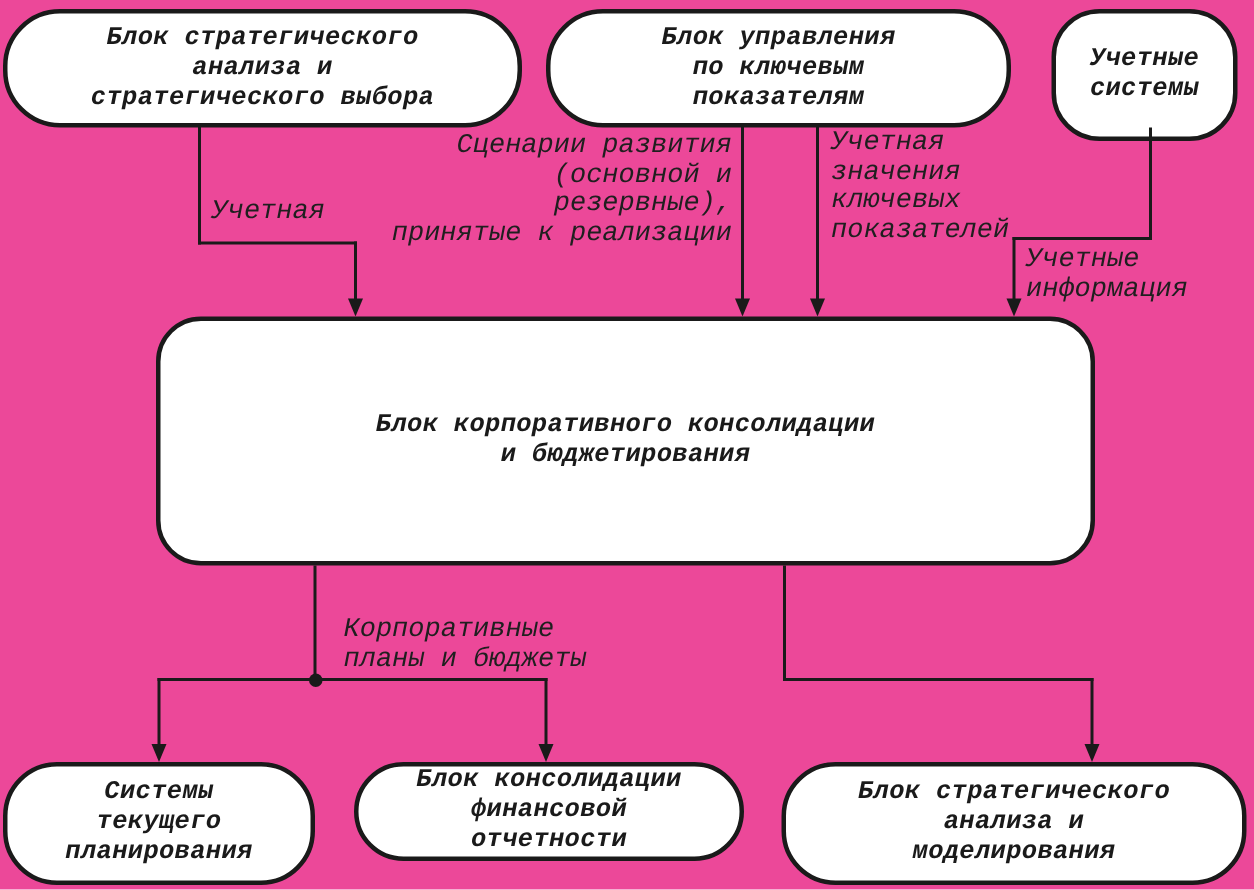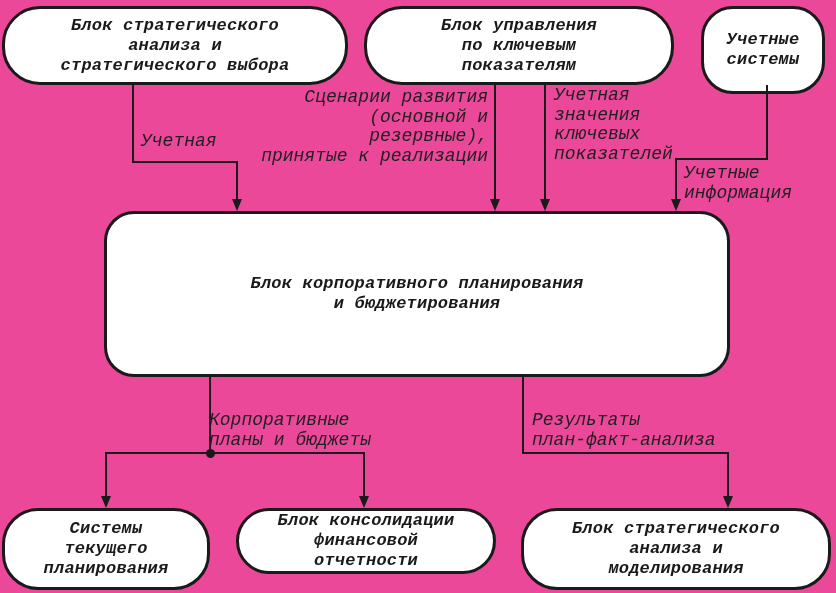--- a/index.html
+++ b/index.html
@@ -53,21 +53,21 @@
 анализа и
 стратегического выбора</div>
 
   <div class="node" style="left:364px;top:6px;width:310px;height:79px;border-radius:38px;">Блок управления
 по ключевым
 показателям</div>
 
   <div class="node" style="left:701px;top:6px;width:124px;height:88px;border-radius:32px;">Учетные
 системы</div>
 
-  <div class="node" style="left:104px;top:211px;width:626px;height:166px;border-radius:30px;">Блок корпоративного планирования
+  <div class="node" style="left:104px;top:211px;width:626px;height:166px;border-radius:30px;">Блок корпоративного консолидации
 и бюджетирования</div>
 
   <div class="node" style="left:2px;top:508px;width:208px;height:82px;border-radius:36px;">Системы
 текущего
 планирования</div>
 
   <div class="node" style="left:236px;top:508px;width:260px;height:66px;border-radius:36px;">Блок консолидации
 финансовой
 отчетности</div>
 
@@ -101,23 +101,21 @@
   <div class="edge-label" style="left:684px;top:164px;">Учетные
 информация</div>
 
   <div class="vline" style="left:209px;top:377px;height:77px;"></div>
   <div class="dot" style="left:206px;top:449px;"></div>
   <div class="hline" style="left:105px;top:452px;width:260px;"></div>
   <div class="vline" style="left:105px;top:452px;height:46px;"></div>
   <div class="arrow-down" style="left:101px;top:496px;"></div>
   <div class="vline" style="left:363px;top:452px;height:46px;"></div>
   <div class="arrow-down" style="left:359px;top:496px;"></div>
-  <div class="edge-label" style="left:209px;top:411px;">Корпоративные
+  <div class="edge-label" style="left:229px;top:411px;">Корпоративные
 планы и бюджеты</div>
 
   <div class="vline" style="left:522px;top:377px;height:77px;"></div>
   <div class="hline" style="left:522px;top:452px;width:207px;"></div>
   <div class="vline" style="left:727px;top:452px;height:46px;"></div>
   <div class="arrow-down" style="left:723px;top:496px;"></div>
-  <div class="edge-label" style="left:532px;top:411px;">Результаты
-план-факт-анализа</div>
 
 </div>
 
 </body></html>

